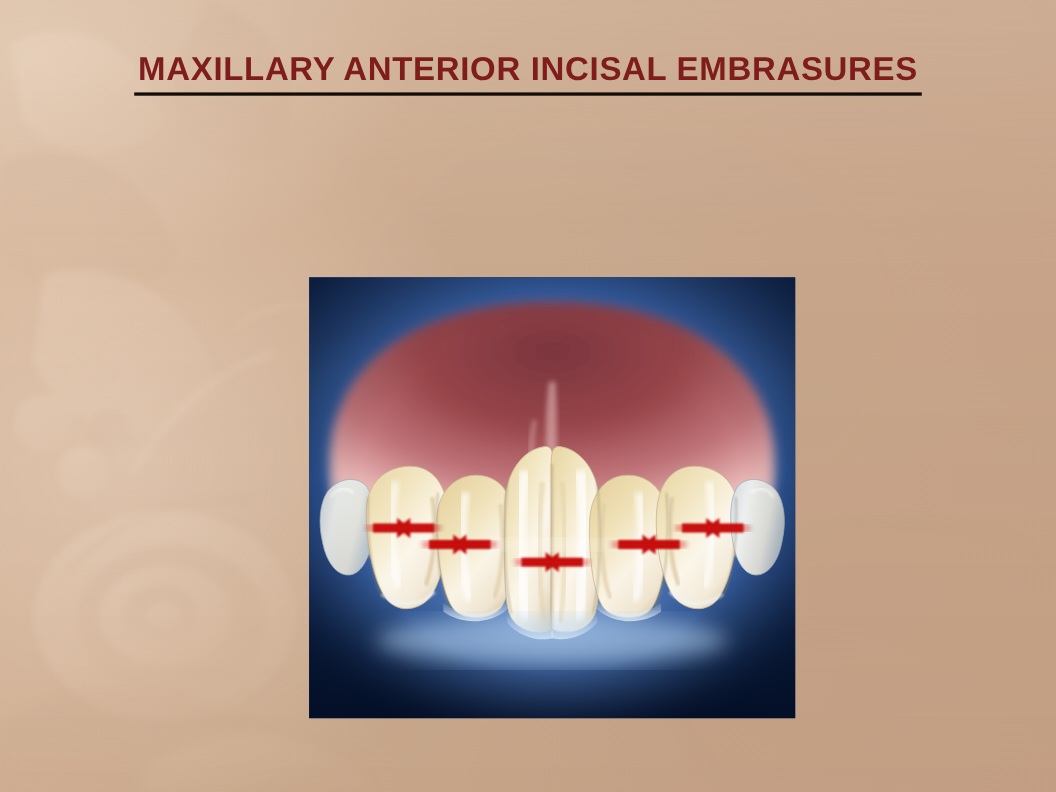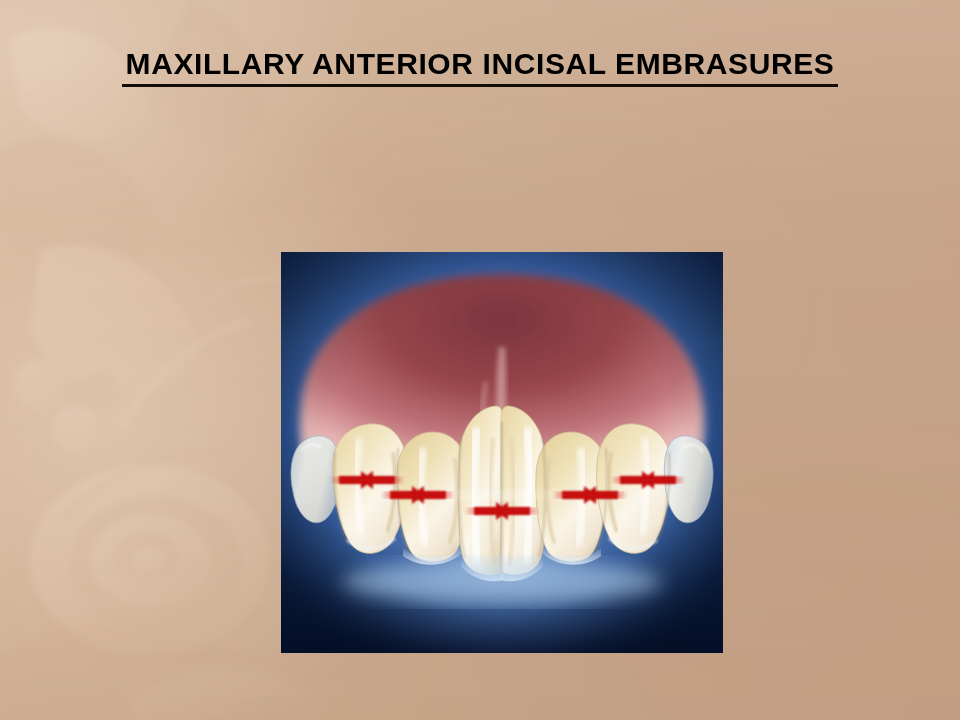--- a/index.html
+++ b/index.html
@@ -52,21 +52,21 @@
     left: 0; right: 0;
     top: 48px;
     text-align: center;
   }
   .title {
     display: inline-block;
     font-family: "Liberation Sans", sans-serif;
     font-size: 30px;
     font-weight: bold;
     letter-spacing: .6px;
-    color: #000000;
+    color: #7f1d1d;
     line-height: 1.05;
     padding: 0 4px 4px 4px;
     border-bottom: 3px solid #120d08;
     white-space: nowrap;
   }
 
   
   .photo {
     position: absolute;
     left: 281px;

